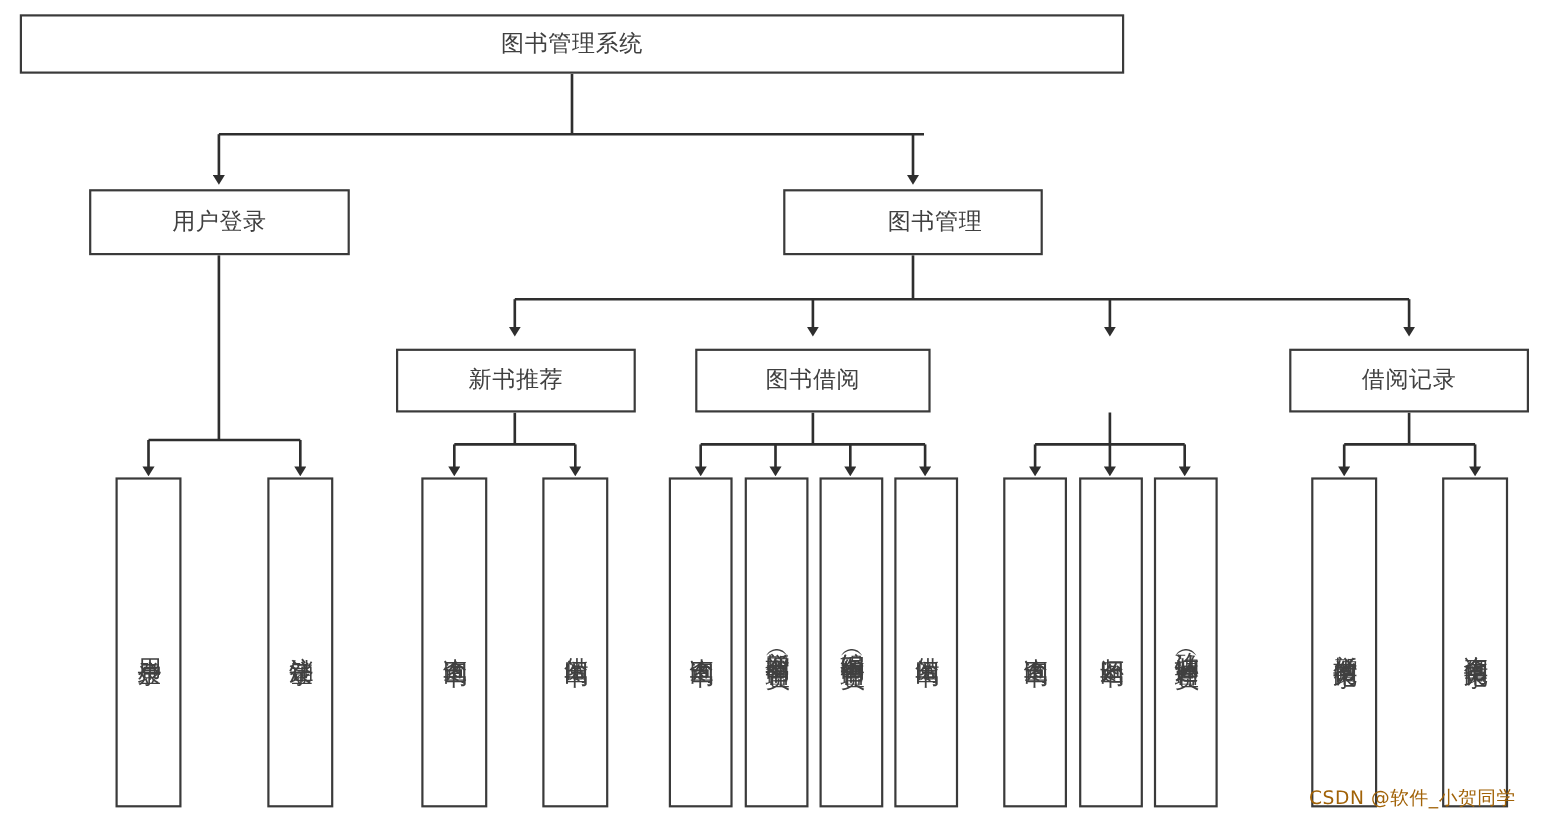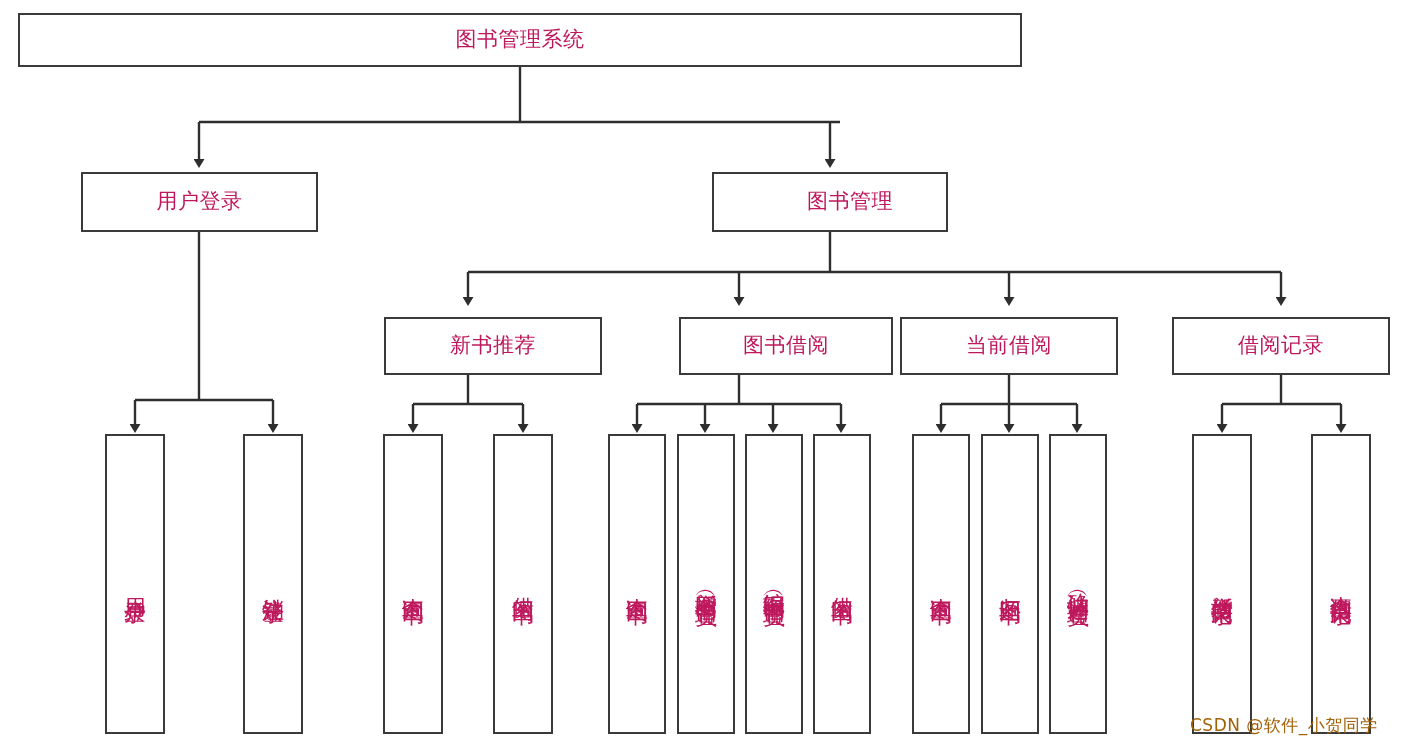--- a/index.html
+++ b/index.html
@@ -22,21 +22,21 @@
     pointer-events:none;
   }
   .node{
     position:absolute;
     box-sizing:border-box;
     background:#ffffff;
     border:2.2px solid #3a3a3a;
     display:flex;
     align-items:center;
     justify-content:center;
-    color:#be185d;
+    color:#404040;
   }
   .node .lbl{
     display:block;
     line-height:1.04;
     letter-spacing:0.5px;
     white-space:nowrap;
   }
   .node.horiz .lbl{
     font-size:21px;
   }
@@ -119,28 +119,25 @@
     <span class="lbl">图书管理系统</span>
   </div>
 
   <div class="node horiz" style="left:81px; top:172px; width:237px; height:60px;">
     <span class="lbl">用户登录</span>
   </div>
   <div class="node horiz" style="left:712px; top:172px; width:236px; height:60px;padding-left:40px;">
     <span class="lbl">图书管理</span>
   </div>
 
-  <div class="node horiz" style="left:360px; top:317px; width:218px; height:58px;margin-left:24px;">
+  <div class="node horiz" style="left:360px; top:317px; width:218px; height:58px;">
     <span class="lbl">新书推荐</span>
   </div>
-  <div class="node horiz" style="left:632px; top:317px; width:214px; height:58px;margin-left:47px;">
+  <div class="node horiz" style="left:632px; top:317px; width:214px; height:58px;">
     <span class="lbl">图书借阅</span>
-  </div>
-  <div class="node horiz" style="left:900px; top:317px; width:218px; height:58px;">
-    <span class="lbl">当前借阅</span>
   </div>
   <div class="node horiz" style="left:1172px; top:317px; width:218px; height:58px;">
     <span class="lbl">借阅记录</span>
   </div>
 
   <div class="node vert" style="left:105px; top:434px; width:60px; height:300px;">
     <span class="lbl">用户登录</span>
   </div>
   <div class="node vert" style="left:243px; top:434px; width:60px; height:300px;">
     <span class="lbl">注销登录</span>

